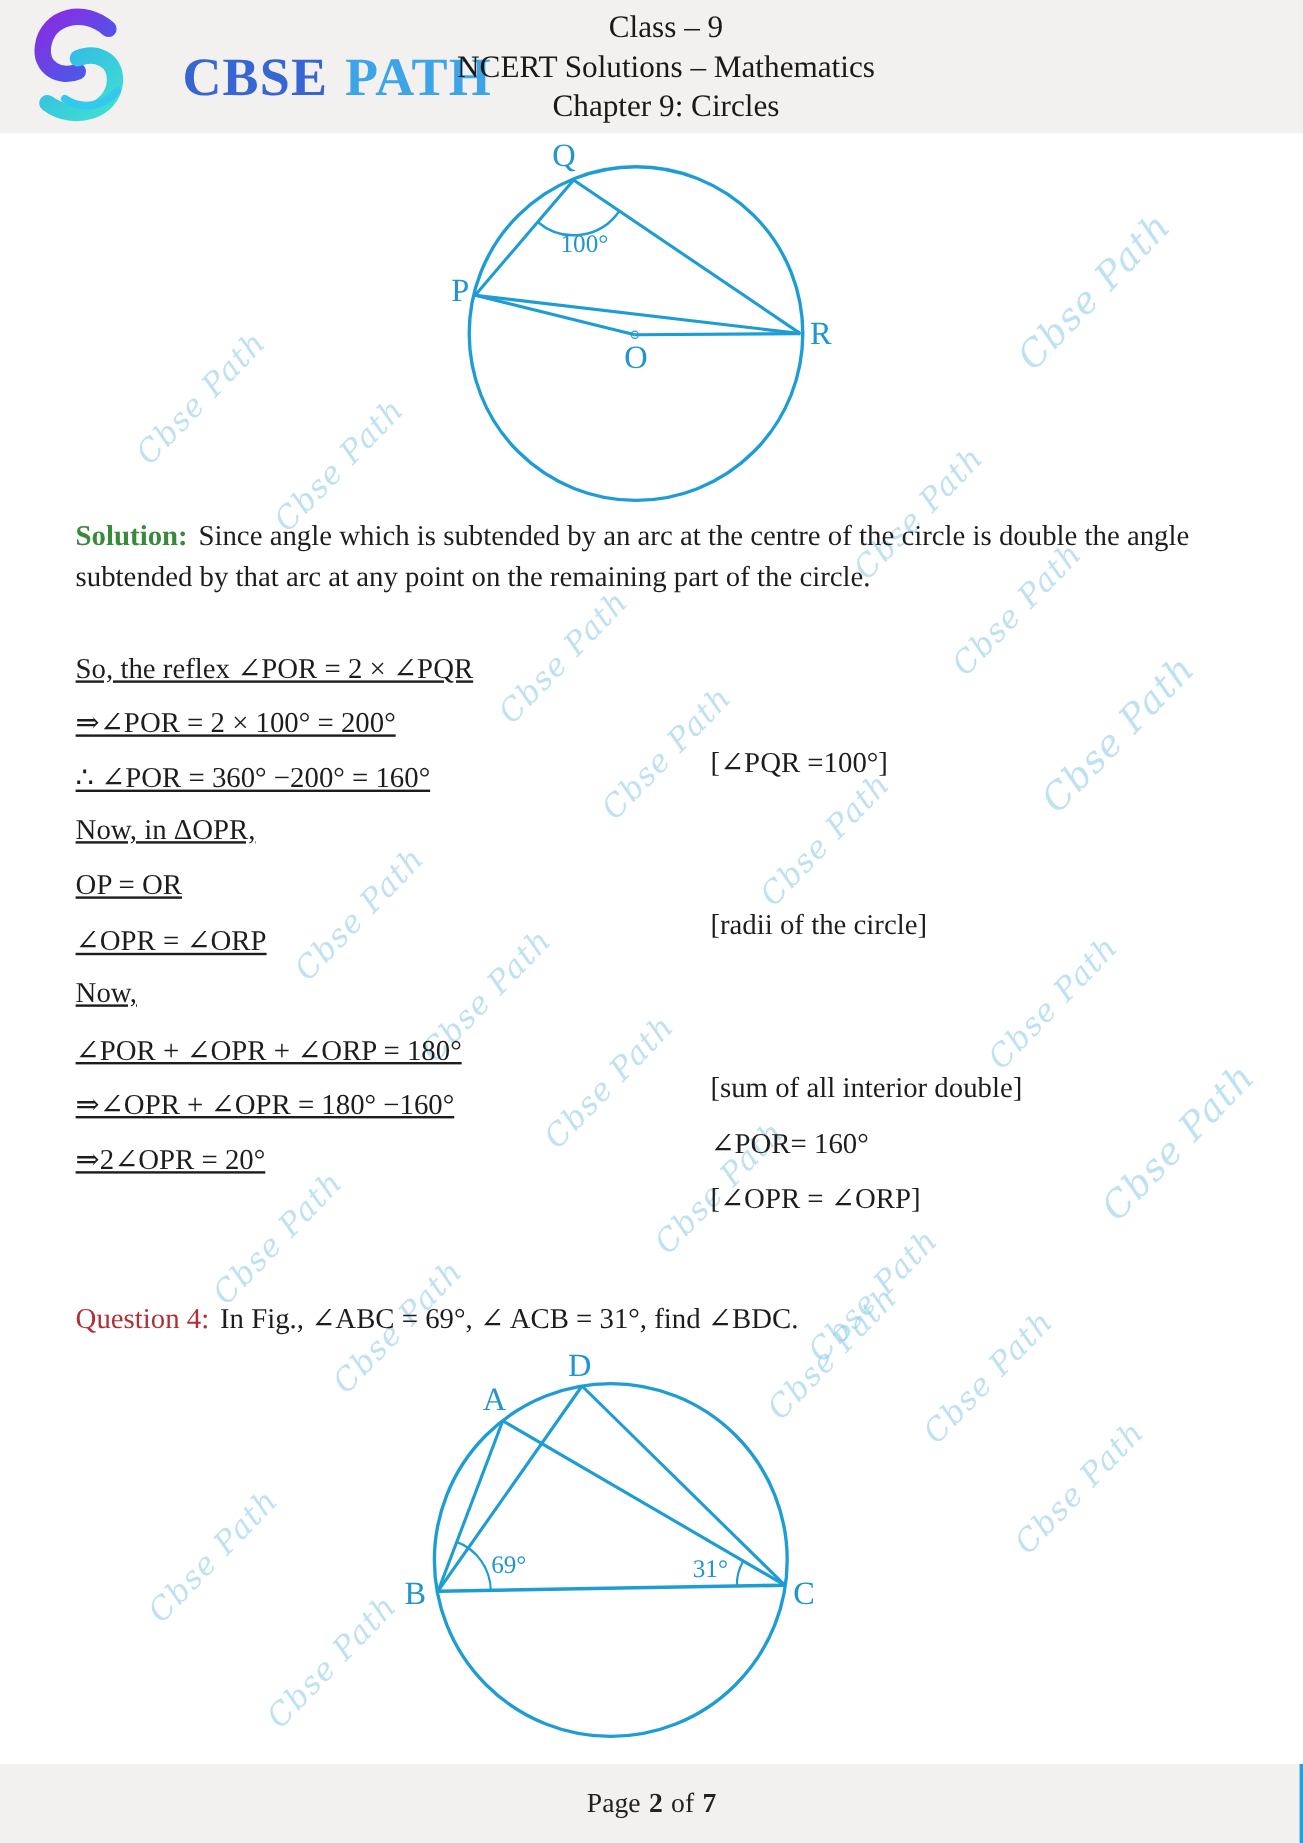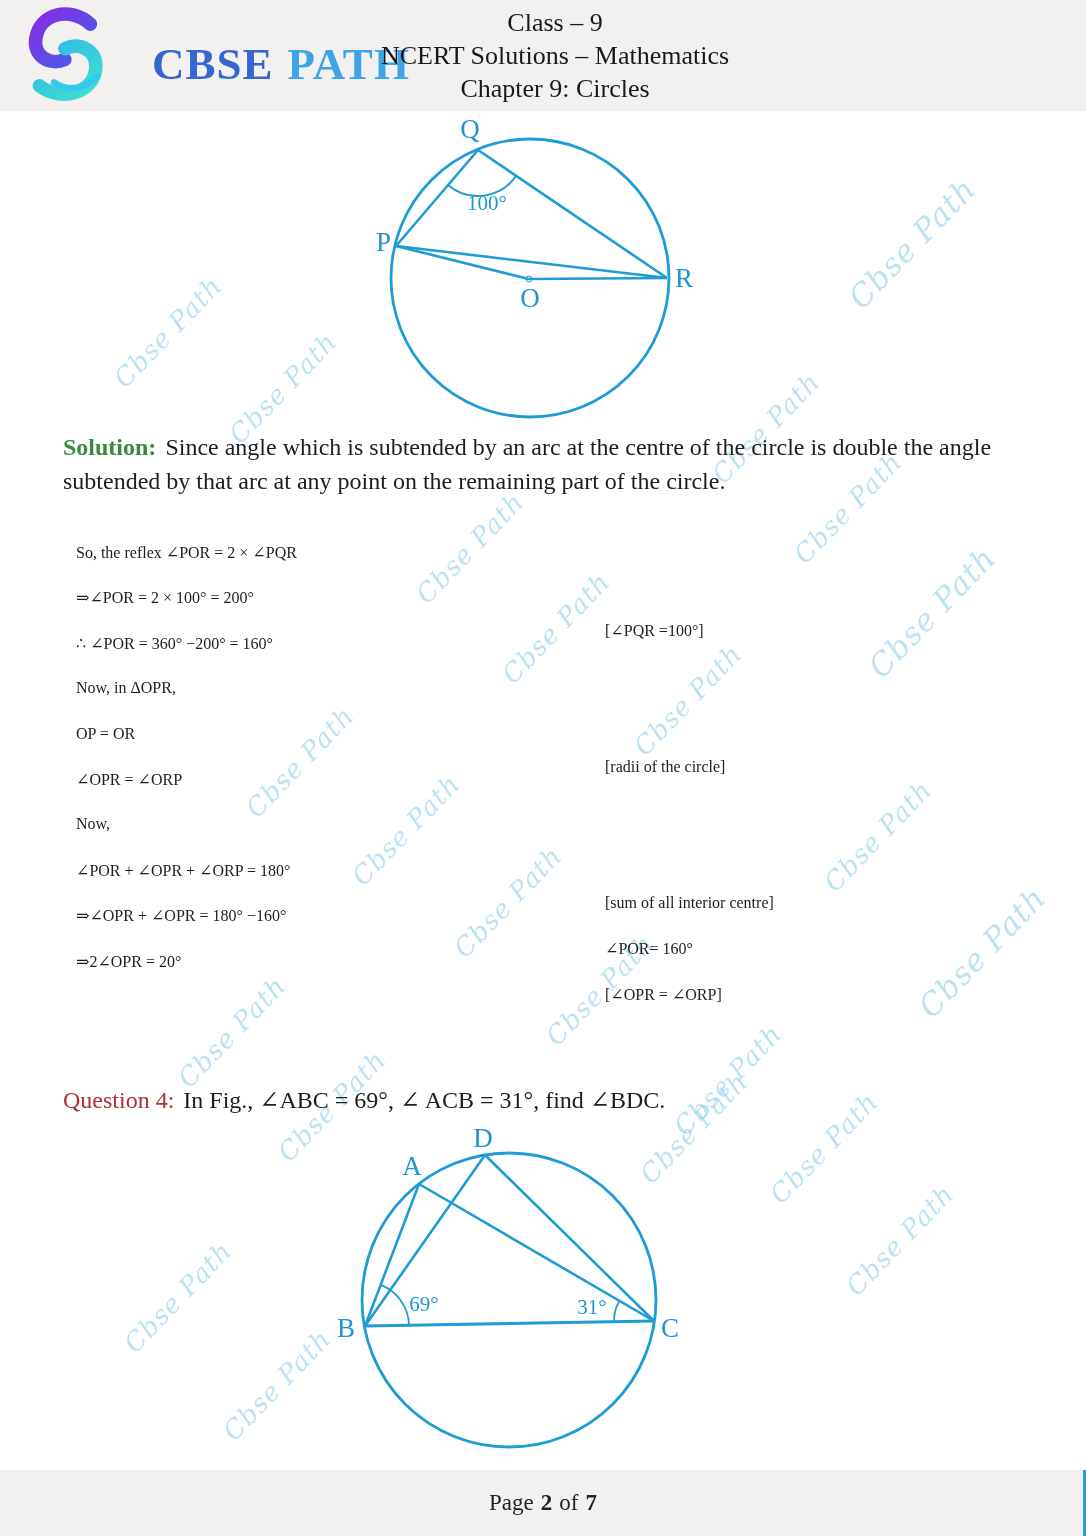--- a/index.html
+++ b/index.html
@@ -48,22 +48,22 @@
   }
   .fig text.deg{font-size:21px;}
   
   .solution-para{
     position:absolute;left:63px;top:430px;width:965px;z-index:2;
     font-size:24px;line-height:34px;
   }
   .sol-head{color:#3a8a3c;font-weight:bold;margin-right:9px;text-align:center;}
   .q-head{color:#b02f35;font-weight:normal;margin-right:9px;}
   .steps{
-    position:absolute;left:76px;top:543px;width:1000px;z-index:2;
-    display:grid;grid-auto-rows:45.4px;font-size:16px;
+    position:absolute;left:63px;top:543px;width:1000px;z-index:2;
+    display:grid;grid-auto-rows:45.4px;font-size:24px;text-decoration:underline;
   }
   .step-row{position:relative;white-space:nowrap;}
   .step-row .r{position:absolute;left:529px;top:0;margin-top:33px;}
   .question-para{
     position:absolute;left:63px;top:1083px;width:980px;z-index:2;
     font-size:24px;line-height:34px;
   }
   
   .footer{
     position:absolute;left:0;top:1470px;width:1086px;height:66px;
@@ -150,21 +150,21 @@
   <div class="solution-para"><span class="sol-head">Solution:</span><span>Since angle which is subtended by an arc at the centre of the circle is double the angle subtended by that arc at any point on the remaining part of the circle.</span></div>
 
   <div class="steps">
     <div class="step-row"><span class="l">So, the reflex ∠POR = 2 × ∠PQR</span><span class="r"></span></div>
     <div class="step-row"><span class="l">⇒∠POR = 2 × 100° = 200°</span><span class="r">[∠PQR =100°]</span></div>
     <div class="step-row"><span class="l">∴ ∠POR = 360° −200° = 160°</span><span class="r"></span></div>
     <div class="step-row"><span class="l">Now, in ΔOPR,</span><span class="r"></span></div>
     <div class="step-row"><span class="l">OP = OR</span><span class="r">[radii of the circle]</span></div>
     <div class="step-row"><span class="l">∠OPR = ∠ORP</span><span class="r"></span></div>
     <div class="step-row"><span class="l">Now,</span><span class="r"></span></div>
-    <div class="step-row"><span class="l">∠POR + ∠OPR + ∠ORP = 180°</span><span class="r">[sum of all interior centre]</span></div>
+    <div class="step-row"><span class="l">∠POR + ∠OPR + ∠ORP = 180°</span><span class="r">[sum of all interior double]</span></div>
     <div class="step-row"><span class="l">⇒∠OPR + ∠OPR = 180° −160°</span><span class="r">∠POR= 160°</span></div>
     <div class="step-row"><span class="l">⇒2∠OPR = 20°</span><span class="r">[∠OPR = ∠ORP]</span></div>
   </div>
 
   <div class="question-para"><span class="q-head">Question 4:</span><span>In Fig., ∠ABC = 69°, ∠ ACB = 31°, find ∠BDC.</span></div>
 
   <svg class="fig" style="left:330px;top:1120px" width="380" height="340" viewBox="0 0 380 340">
     <circle cx="179" cy="180" r="147" stroke-width="2.8"></circle>
     <path d="M 35 206 L 324 201" stroke-width="3"></path>
     <path d="M 35 206 L 89 64" stroke-width="2.6"></path>

